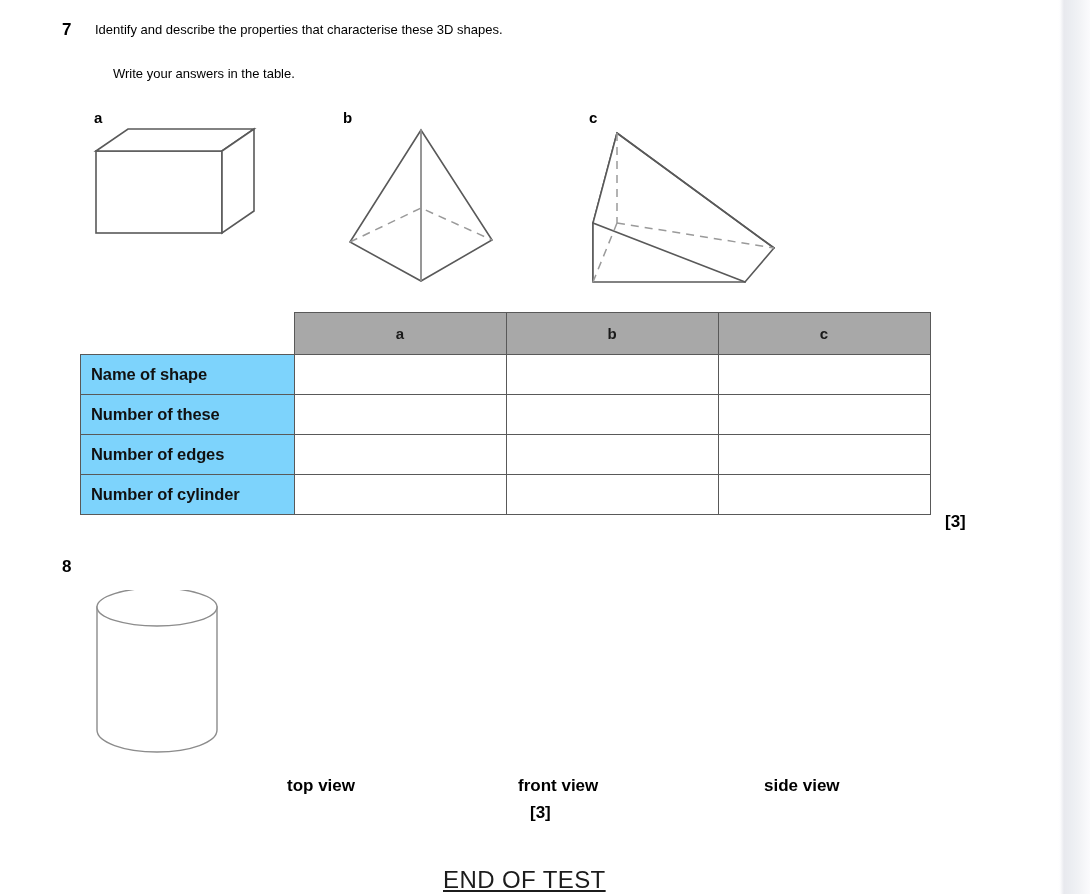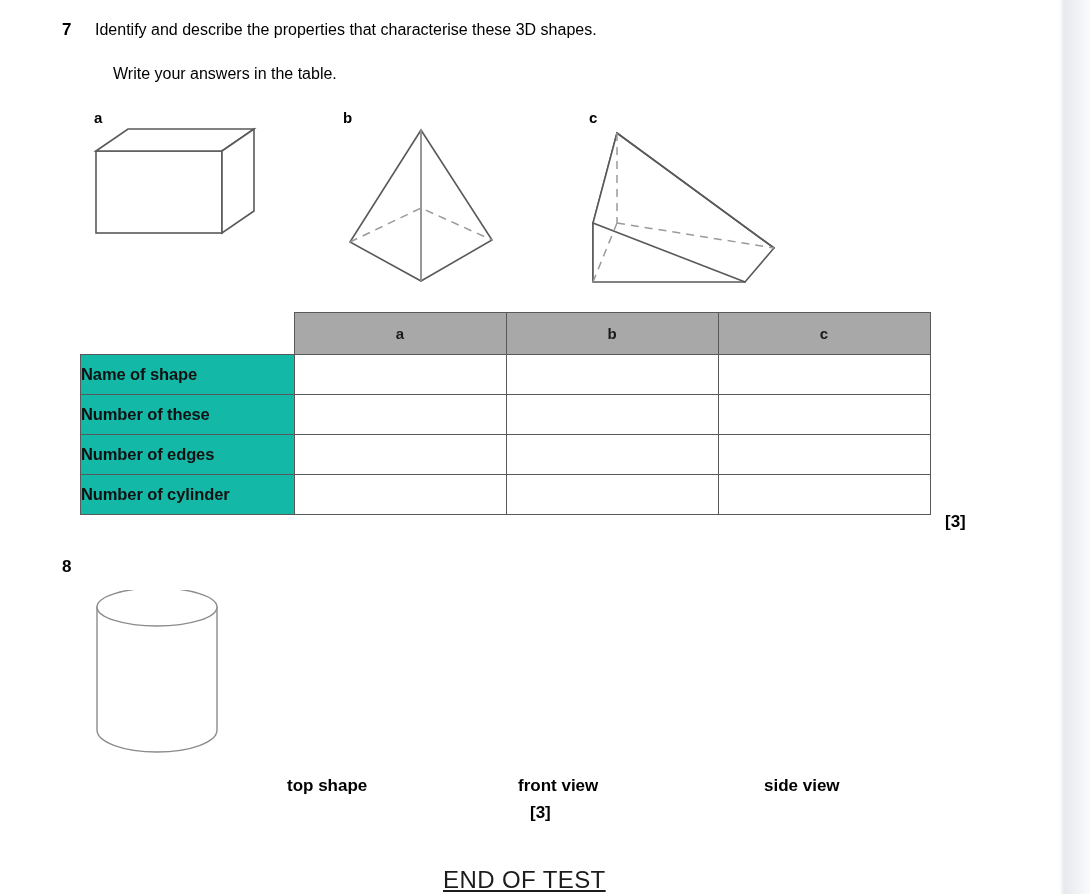--- a/index.html
+++ b/index.html
@@ -41,21 +41,21 @@
 
   
   .qnum {
     position: absolute;
     font-weight: bold;
     font-size: 17px;
     line-height: 20px;
   }
   .qtext {
     position: absolute;
-    font-size: 16px;
+    font-size: 13px;
     line-height: 22px;
     white-space: nowrap;
   }
 
   
   .shape-label {
     position: absolute;
     font-weight: bold;
     font-size: 15px;
     line-height: 16px;
@@ -88,23 +88,24 @@
   .prop-table .col-head {
     background: #a8a8a8;
     text-align: center;
     vertical-align: middle;
     font-weight: bold;
     font-size: 15px;
     height: 41px;
     color: #1a1a1a;
   }
   .prop-table .row-head {
-    background: #14b8a6;
+    background: #7dd3fc;
     font-weight: bold;
     font-size: 16.5px;
+    padding-left: 10px;
     height: 39px;
     color: #111111;
     letter-spacing: -0.1px;
     white-space: nowrap;
   }
   .prop-table .answer-cell {
     background: #ffffff;
     height: 39px;
   }
   .col-a { width: 211px; }
@@ -249,21 +250,21 @@
 
   <div class="figure" style="left:90px; top:590px;">
     <svg width="140" height="170" viewBox="0 0 140 170">
 
       <path d="M7,17 L7,140 A 60 22 0 0 0 127,140 L127,17 Z" fill="#ffffff" stroke="#8c8c8c" stroke-width="1.4"></path>
 
       <ellipse cx="67" cy="17" rx="60" ry="19" fill="#ffffff" stroke="#8c8c8c" stroke-width="1.4"></ellipse>
     </svg>
   </div>
 
-  <div class="view-label" style="left:287px; top:776px;">top shape</div>
+  <div class="view-label" style="left:287px; top:776px;">top view</div>
   <div class="view-label" style="left:518px; top:776px;">front view</div>
   <div class="view-label" style="left:764px; top:776px;">side view</div>
 
   <div class="marks" style="left:530px; top:803px;">[3]</div>
 
   <div class="end-of-test" style="left:443px; top:866px;text-decoration:underline;">END OF TEST</div>
 
 </div>
 
 <div class="page-edge-line"></div>

